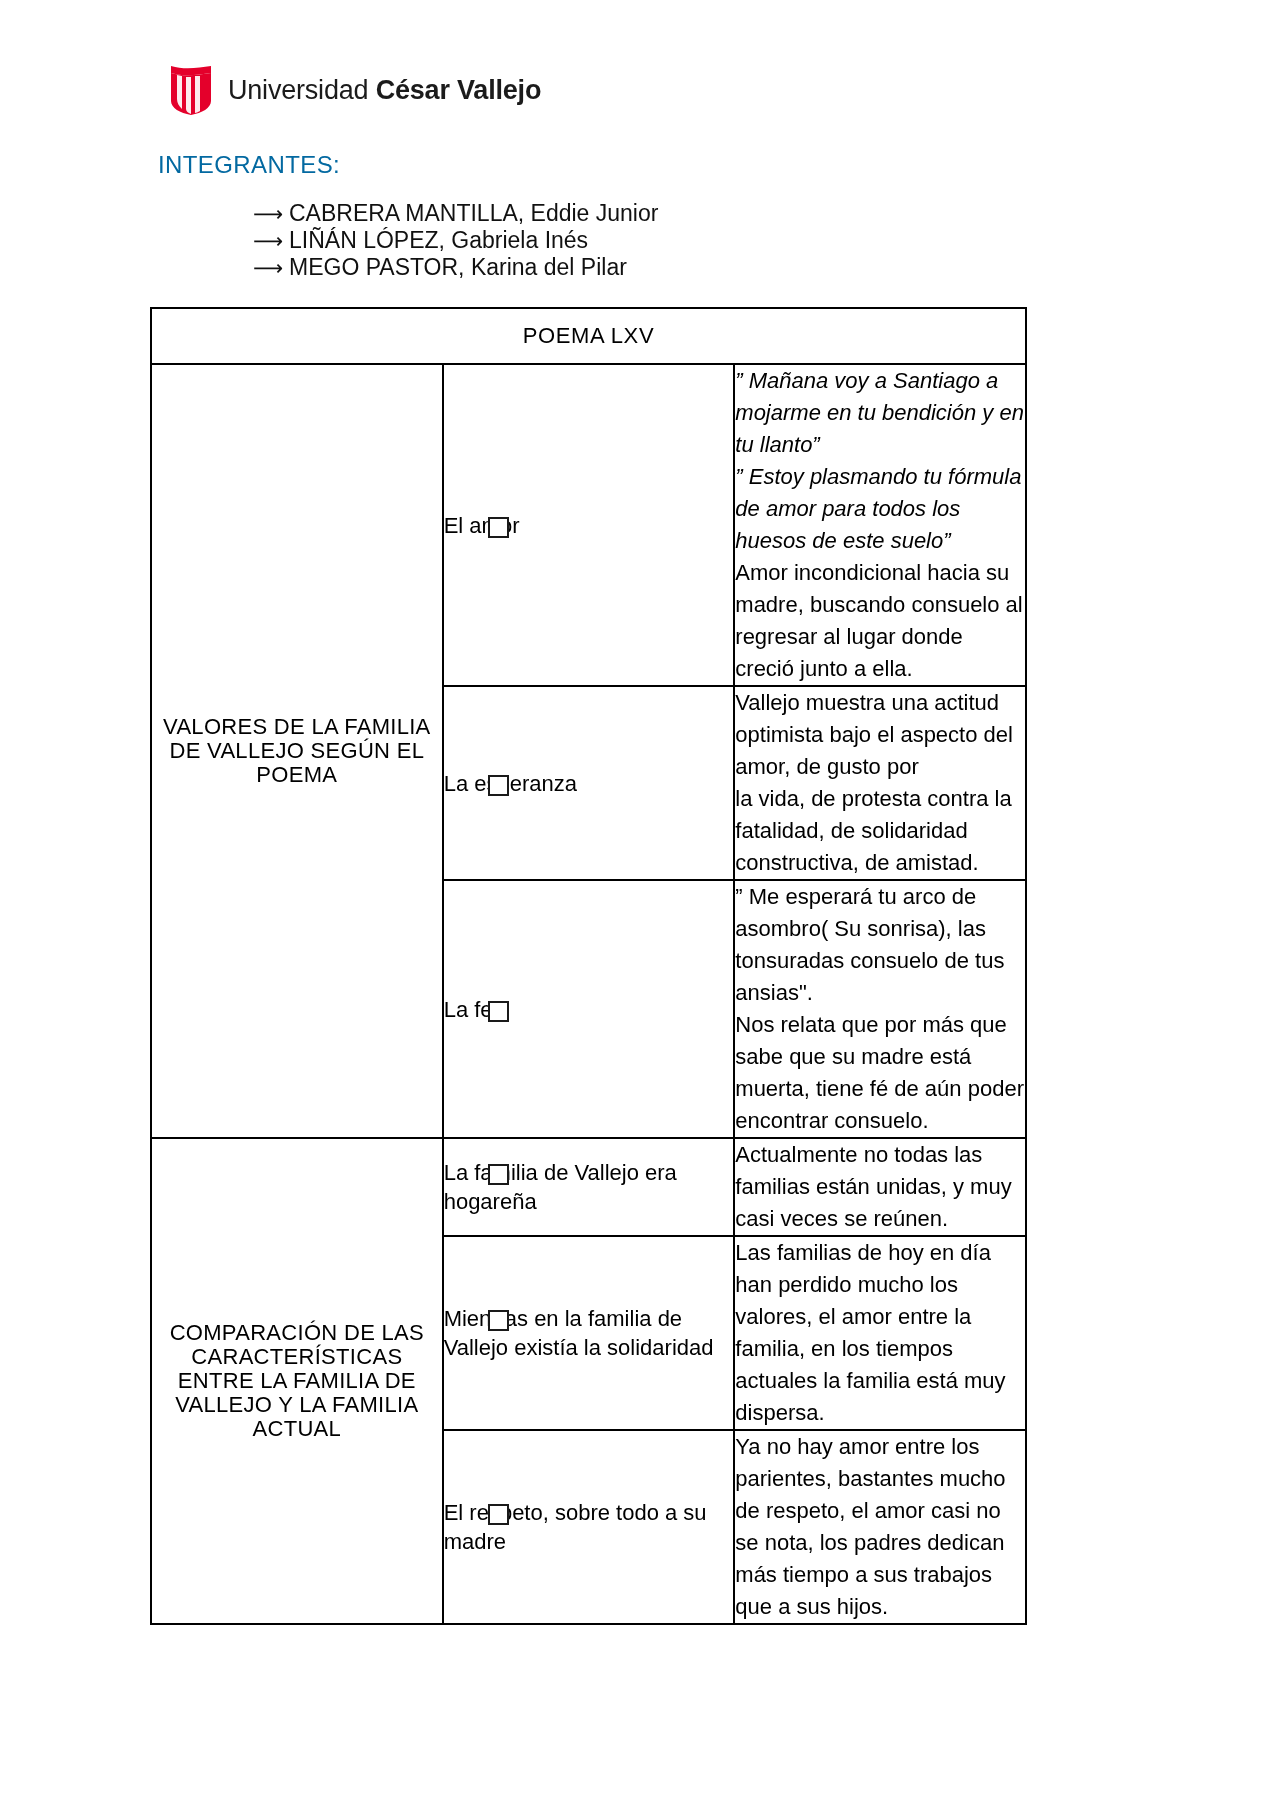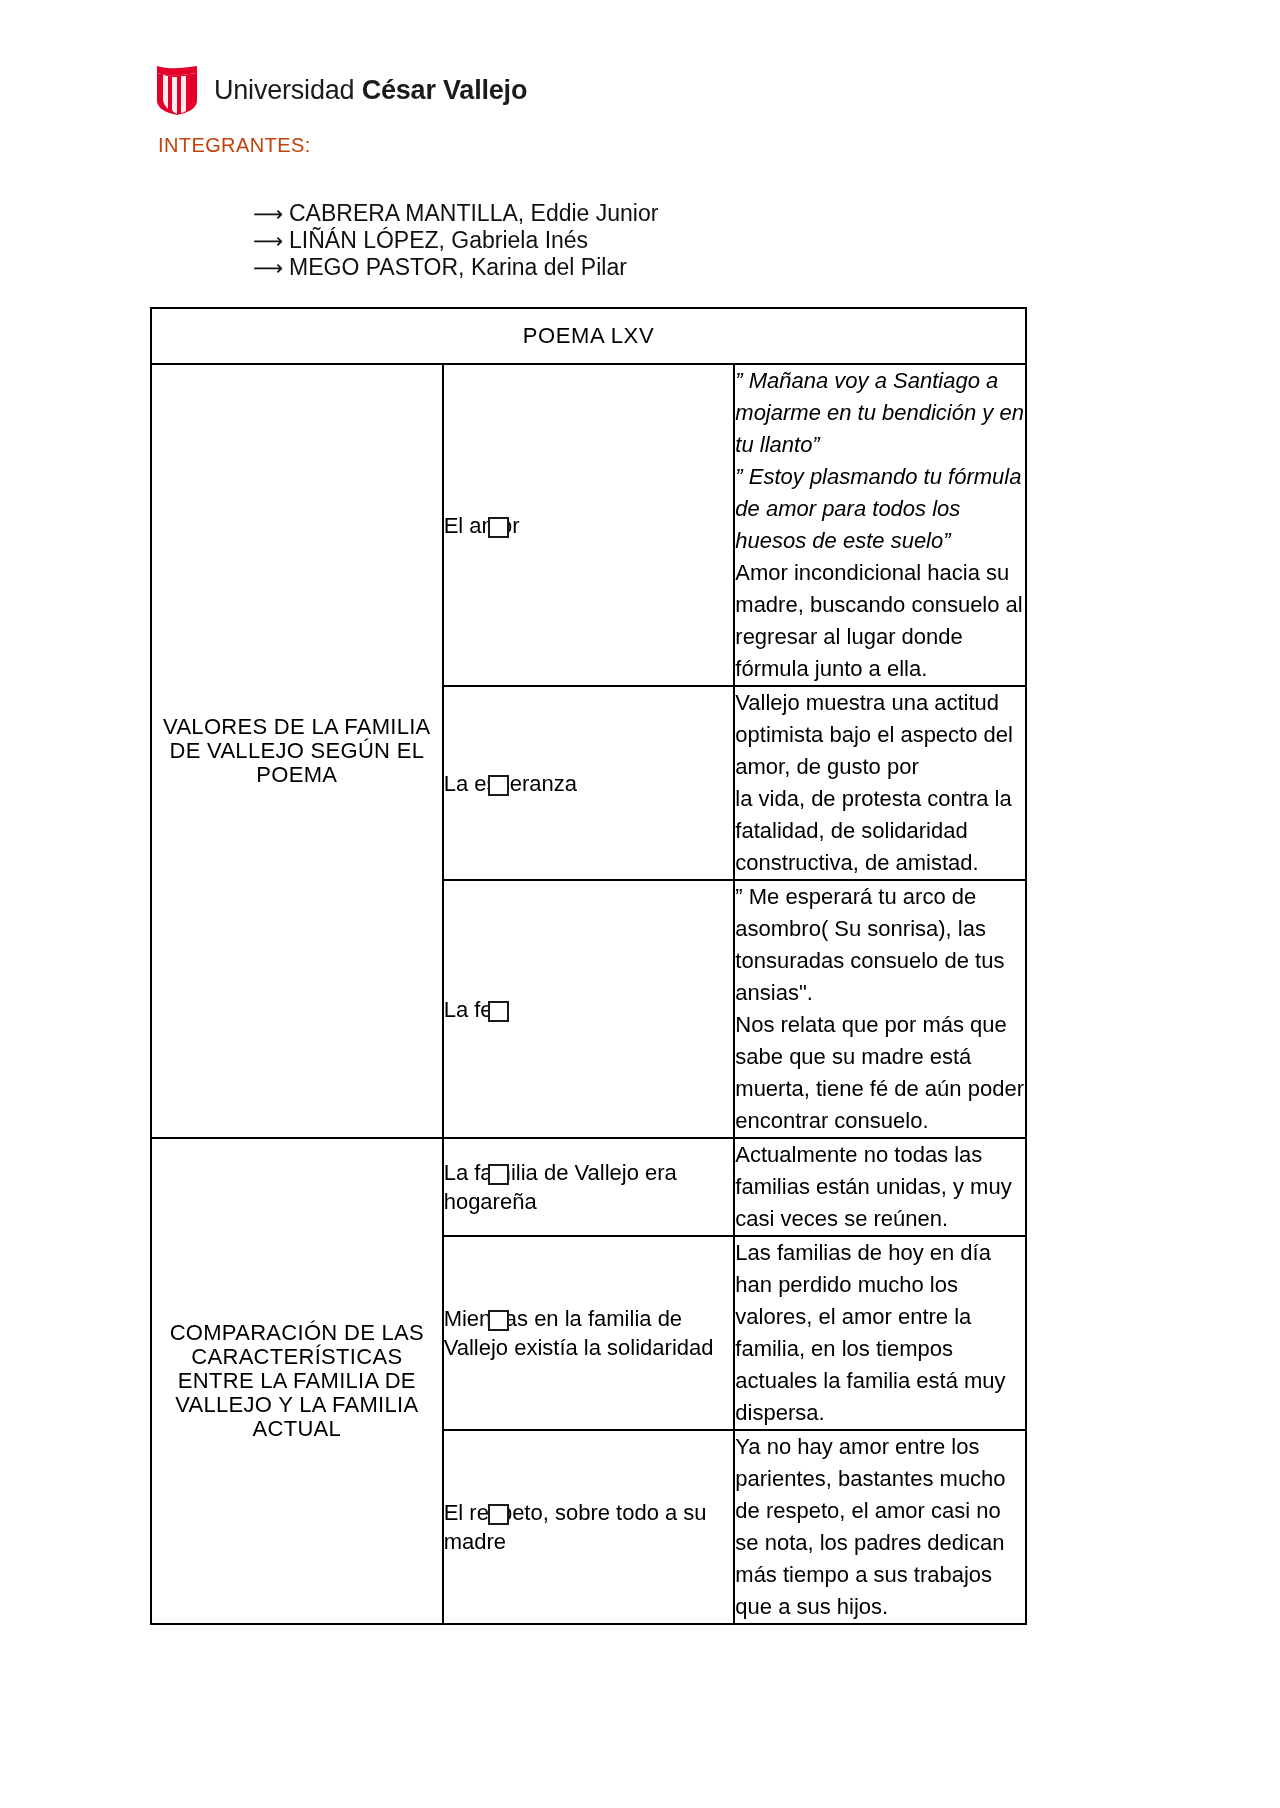--- a/index.html
+++ b/index.html
@@ -19,21 +19,21 @@
     width: 1280px;
     height: 1808px;
     box-sizing: border-box;
     padding: 0;
     position: relative;
   }
 
   
   .logo-block {
     position: absolute;
-    left: 154px;
+    left: 168px;
     top: 64px;
     display: flex;
     align-items: center;
     gap: 14px;
     justify-content: center;
   }
   .logo-mark {
     width: 46px;
     height: 52px;
     display: block;
@@ -45,24 +45,24 @@
     white-space: nowrap;
     color: #1b1b1b;
   }
   .logo-text .lt-light { font-weight: 400; }
   .logo-text .lt-bold { font-weight: 700; }
 
   
   .integrantes-label {
     position: absolute;
     left: 158px;
-    top: 134px;
-    font-size: 20px;
+    top: 151px;
+    font-size: 24px;
     letter-spacing: 0.4px;
-    color: #c2410c;
+    color: #0369a1;
   }
   .members {
     position: absolute;
     left: 253px;
     top: 200px;
     list-style: none;
     margin: 0;
     padding: 0;
   }
   .members li {
@@ -181,21 +181,21 @@
 
       <tr>
         <td class="rowhead-cell" rowspan="3">VALORES DE LA FAMILIA DE VALLEJO SEGÚN EL POEMA</td>
         <td class="option-cell">
           <span class="checkbox-icon"></span>
           <span class="option-text">El amor</span>
         </td>
         <td class="desc-cell">
           <span class="desc-line quote">” Mañana voy a Santiago a mojarme en tu bendición y en tu llanto”</span>
           <span class="desc-line quote">” Estoy plasmando tu fórmula de amor para todos los huesos de este suelo”</span>
-          <span class="desc-line">Amor incondicional hacia su madre, buscando consuelo al regresar al lugar donde fórmula junto a ella.</span>
+          <span class="desc-line">Amor incondicional hacia su madre, buscando consuelo al regresar al lugar donde creció junto a ella.</span>
         </td>
       </tr>
 
       <tr>
         <td class="option-cell">
           <span class="checkbox-icon"></span>
           <span class="option-text">La esperanza</span>
         </td>
         <td class="desc-cell">
           <span class="desc-line">Vallejo muestra una actitud optimista bajo el aspecto del amor, de gusto por</span>

